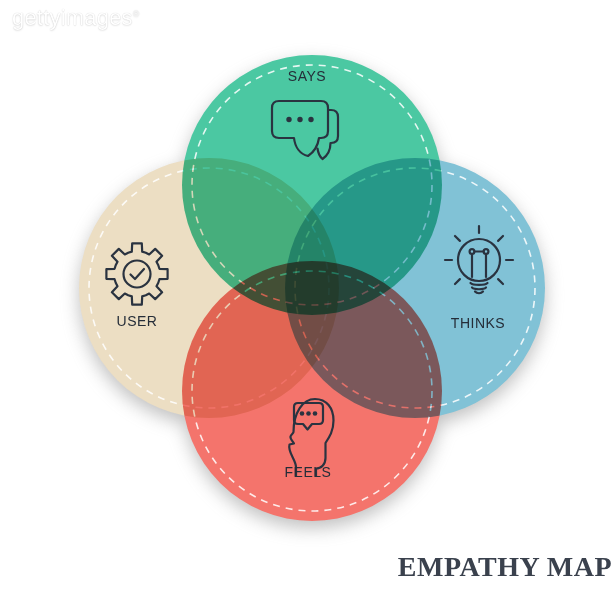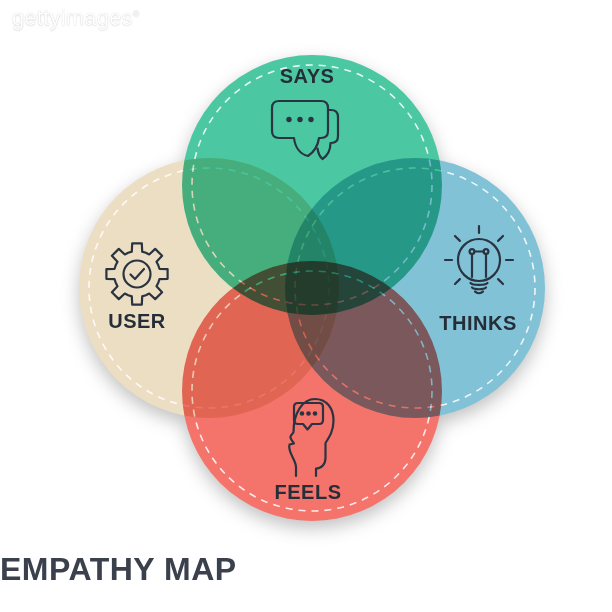--- a/index.html
+++ b/index.html
@@ -59,34 +59,35 @@
     stroke-width:2.2; stroke-linecap:round; stroke-linejoin:round;
   }
   .icon .dot { fill:var(--icon-stroke,#2A3340); stroke:none; }
   .i-says   { left:270px; top:93px;  }
   .i-thinks { left:442px; top:220px; }
   .i-does   { left:103px; top:240px; }
   .i-feels  { left:276px; top:392px; }
 
   .section-label {
     position:absolute; z-index:6; transform:translate(-50%,-50%);
-    font-weight:700; font-size:20px; letter-spacing:.5px; white-space:nowrap;
+    font-weight:400; font-size:14px; letter-spacing:.5px; white-space:nowrap;
     color:var(--label-color,#252D38);
     text-align:right;
   }
   .l-says   { left:307px; top:76px;  }
   .l-thinks { left:478px; top:323px; }
   .l-does   { left:137px; top:321px; }
-  .l-feels  { left:308px; top:492px; }
+  .l-feels  { left:308px; top:472px; }
 
   
   .title {
     position:absolute; left:0; right:0; top:551px; z-index:7;
-    text-align:left; font-weight:700; font-size:32px; letter-spacing:.5px;
+    text-align:right; font-weight:700; font-size:28px; letter-spacing:.5px;
     color:var(--title-color,#3A414D);
+    font-family:Liberation Serif, serif;
   }
 </style>
 </head>
 <body style="background: rgb(255, 255, 255);">
 
 <div class="stage">
 
   <div class="watermark">
     <span class="wm-bold">getty</span><span class="wm-light">images</span><sup>®</sup>
   </div>

